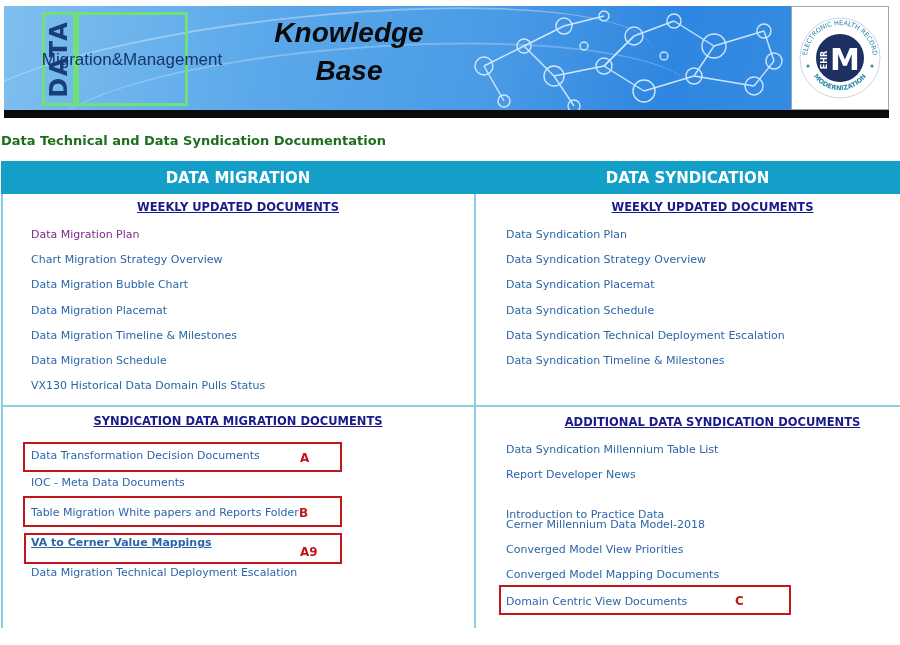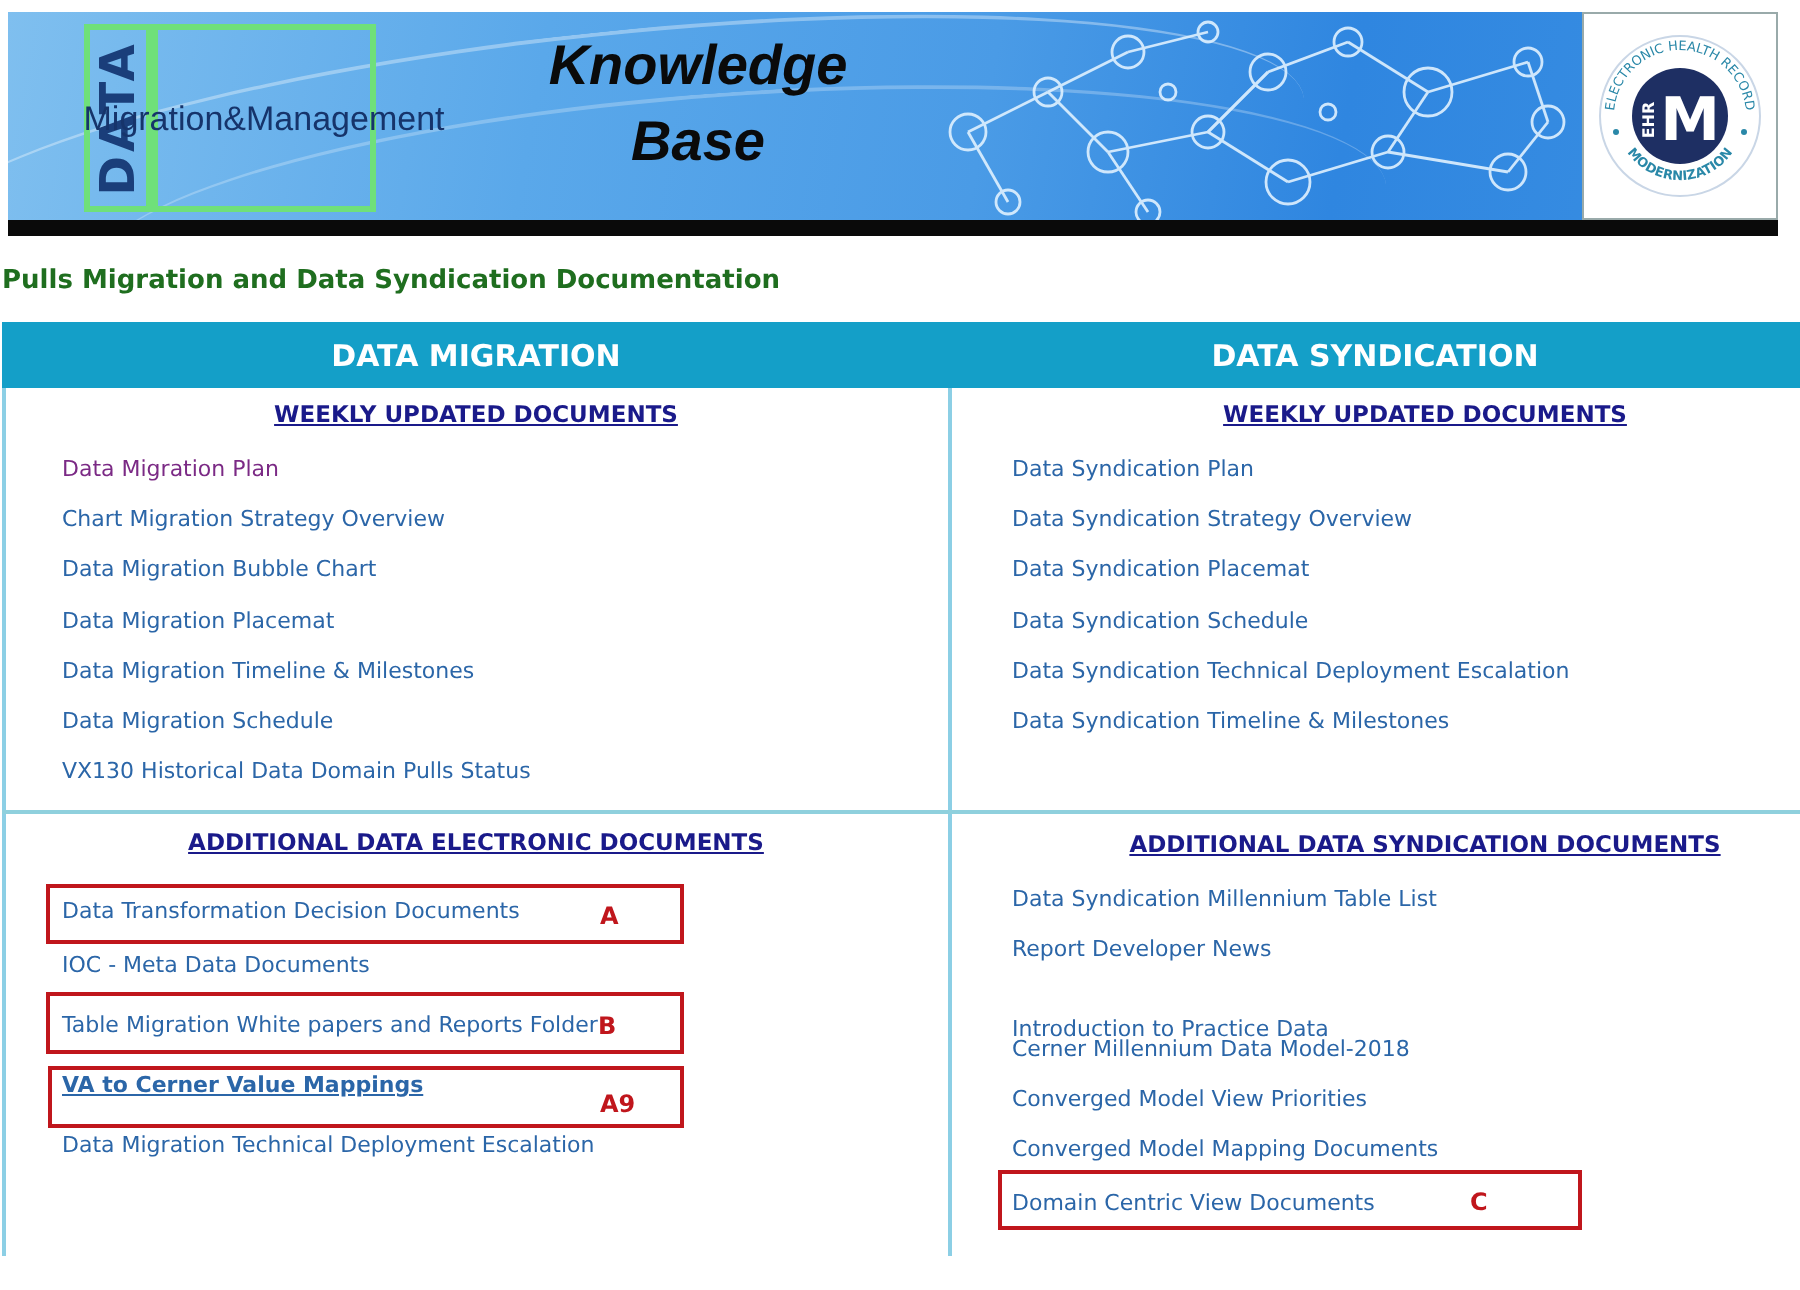--- a/index.html
+++ b/index.html
@@ -161,39 +161,39 @@
       <circle cx="45" cy="48" r="24" fill="#1e2f63"></circle>
       <text x="32" y="50" font-family="DejaVu Sans, sans-serif" font-size="8" font-weight="bold" fill="#ffffff" transform="rotate(-90 32 50)" text-anchor="middle">EHR</text>
       <text x="50" y="60" font-family="DejaVu Sans, sans-serif" font-size="30" font-weight="bold" fill="#ffffff" text-anchor="middle">M</text>
       <circle cx="13" cy="56" r="1.5" fill="#2a88a8"></circle>
         <circle cx="77" cy="56" r="1.5" fill="#2a88a8"></circle>
     </svg>
   </div>
   <div class="bottom-bar"></div>
 </div>
 
-<div class="page-title">Pulls Migration and Data Syndication Documentation</div>
+<div class="page-title">Data Technical and Data Syndication Documentation</div>
 
 <div class="tbl-head th-left">DATA MIGRATION</div>
 <div class="tbl-head th-right">DATA SYNDICATION</div>
 
 <div class="vline" style="left:1px; top:194px; height:434px;"></div>
 <div class="vline" style="left:474px; top:194px; height:434px;"></div>
 <div class="hline" style="left:1px; top:405px; width:899px;"></div>
 
 <div class="section-title" style="left:1px; top:200px; width:474px;">WEEKLY UPDATED DOCUMENTS</div>
 <div class="doc-link visited" style="left:31px; top:228px;">Data Migration Plan</div>
 <div class="doc-link" style="left:31px; top:253px;">Chart Migration Strategy Overview</div>
 <div class="doc-link" style="left:31px; top:278px;">Data Migration Bubble Chart</div>
 <div class="doc-link" style="left:31px; top:304px;">Data Migration Placemat</div>
 <div class="doc-link" style="left:31px; top:329px;">Data Migration Timeline &amp; Milestones</div>
 <div class="doc-link" style="left:31px; top:354px;">Data Migration Schedule</div>
 <div class="doc-link" style="left:31px; top:379px;">VX130 Historical Data Domain Pulls Status</div>
 
-<div class="section-title" style="left:1px; top:414px; width:474px;">ADDITIONAL DATA ELECTRONIC DOCUMENTS</div>
+<div class="section-title" style="left:1px; top:414px; width:474px;">SYNDICATION DATA MIGRATION DOCUMENTS</div>
 <div class="doc-link" style="left:31px; top:449px;">Data Transformation Decision Documents</div>
 <div class="doc-link" style="left:31px; top:476px;">IOC - Meta Data Documents</div>
 <div class="doc-link" style="left:31px; top:506px;">Table Migration White papers and Reports Folder</div>
 <div class="doc-link underlined" style="left:31px; top:536px;font-weight:bold;">VA to Cerner Value Mappings</div>
 <div class="doc-link" style="left:31px; top:566px;">Data Migration Technical Deployment Escalation</div>
 
 <div class="section-title" style="left:475px; top:200px; width:475px;">WEEKLY UPDATED DOCUMENTS</div>
 <div class="doc-link" style="left:506px; top:228px;">Data Syndication Plan</div>
 <div class="doc-link" style="left:506px; top:253px;">Data Syndication Strategy Overview</div>
 <div class="doc-link" style="left:506px; top:278px;">Data Syndication Placemat</div>

